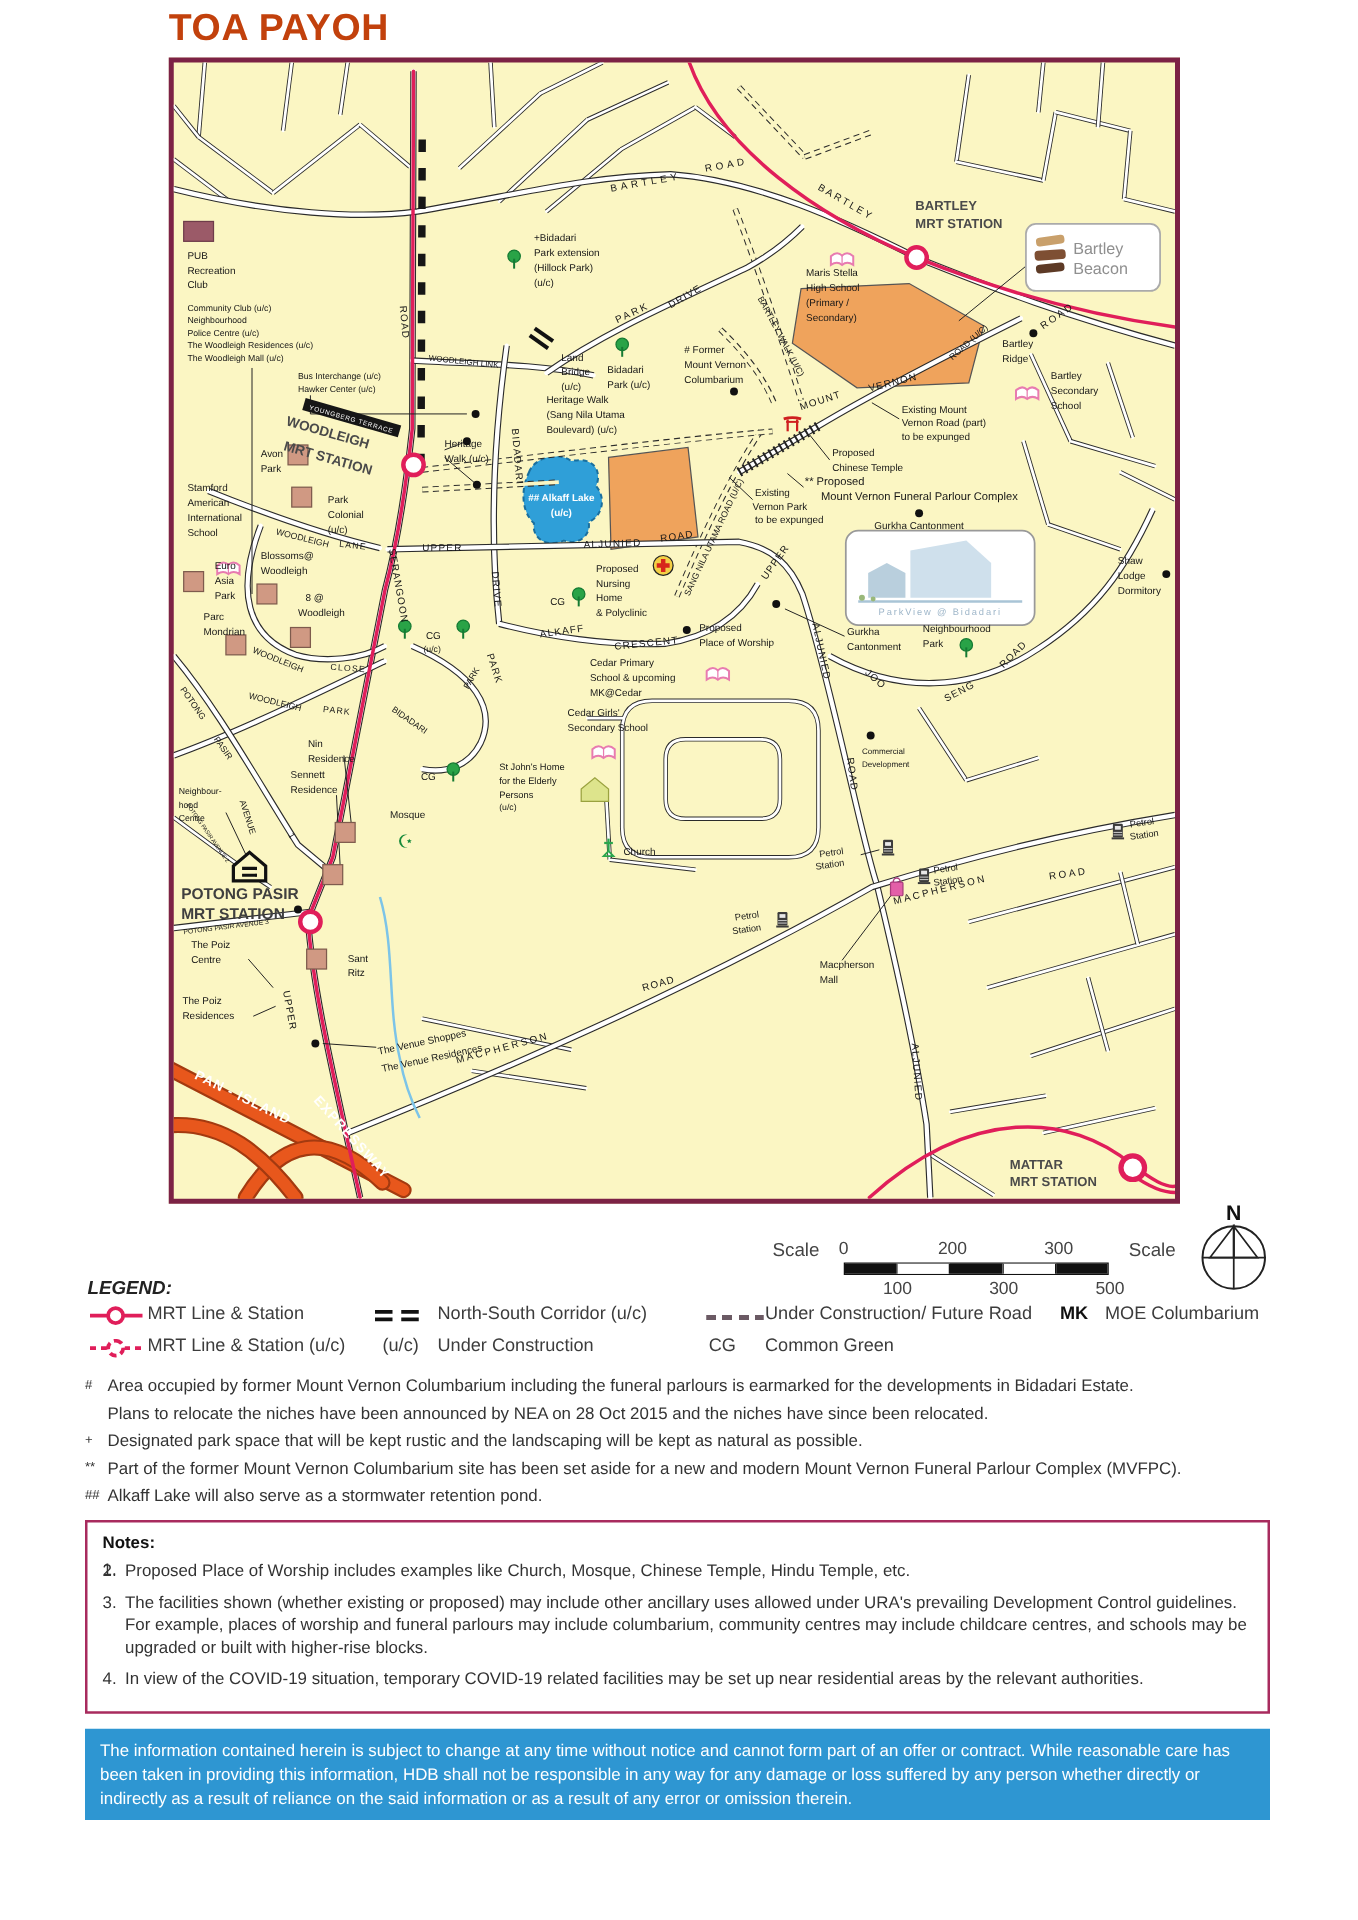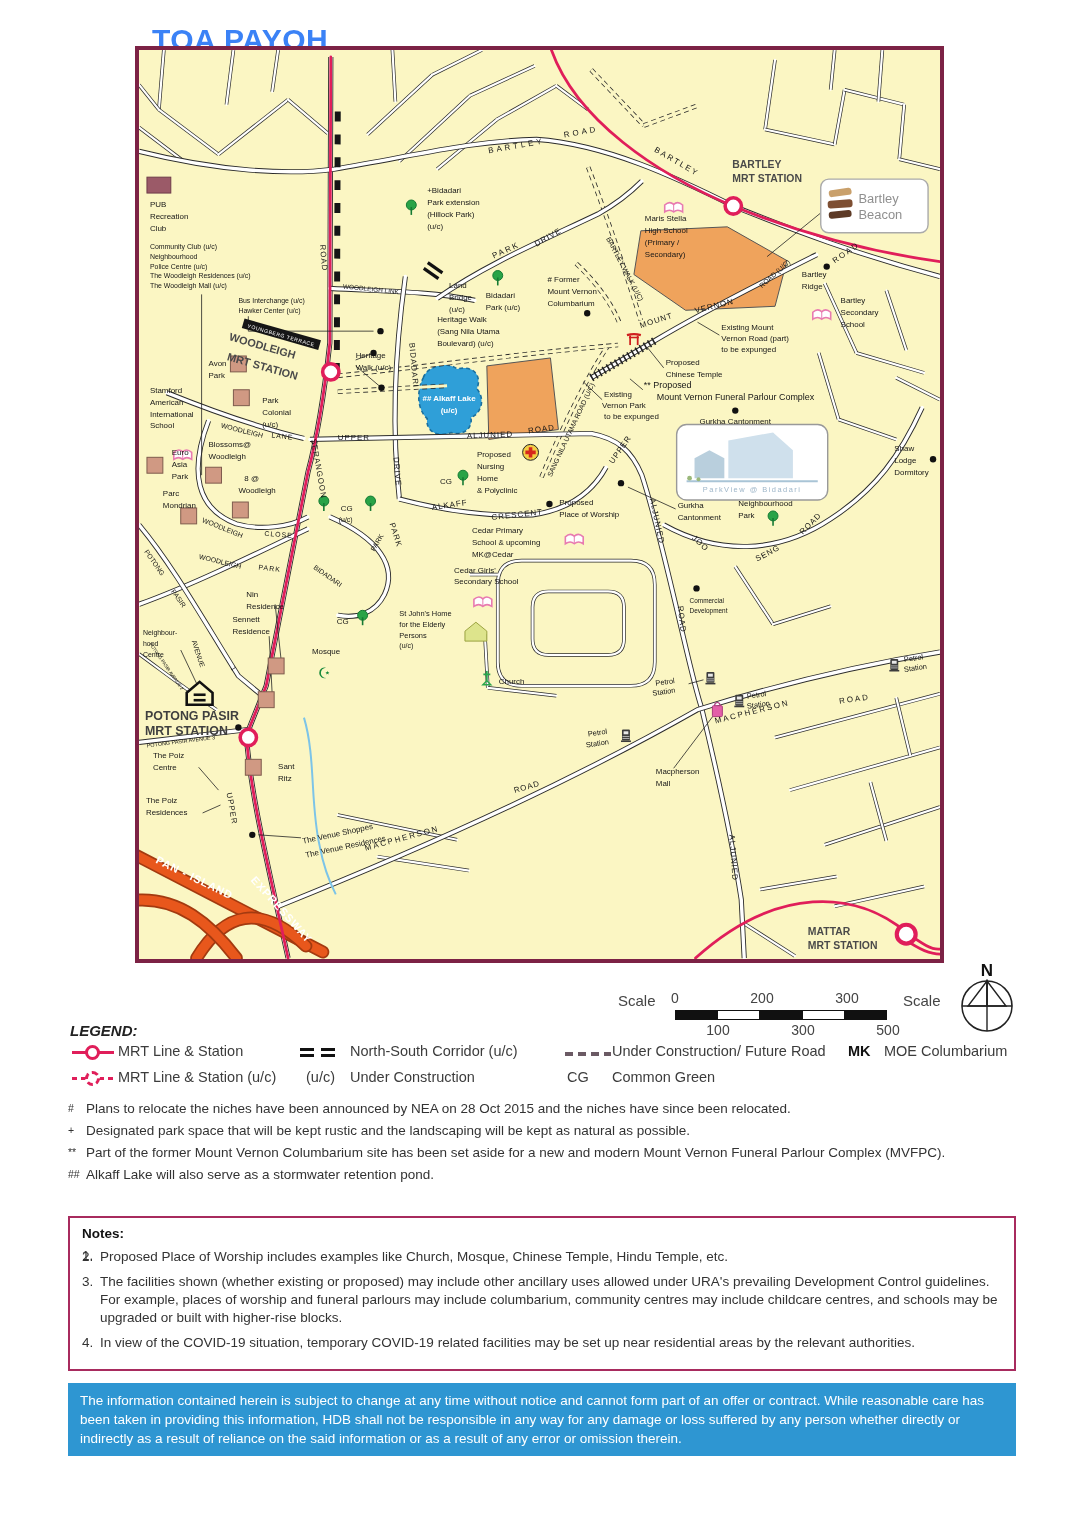--- a/index.html
+++ b/index.html
@@ -1,17 +1,17 @@
 <!DOCTYPE html>
 <html><head>
 <meta charset="utf-8">
 <style>
   html,body{margin:0;padding:0;background:#fff;font-family:"Liberation Sans",sans-serif;}
   .page{position:relative;width:1086px;height:1536px;background:#fff;overflow:hidden;}
-  .title{position:absolute;left:135px;top:6px;font-size:30px;font-weight:bold;color:#3b82f6;letter-spacing:.5px;margin:17px;}
+  .title{position:absolute;left:135px;top:6px;font-size:30px;font-weight:bold;color:#c2410c;letter-spacing:.5px;margin:0;}
   .map-frame{position:absolute;left:135px;top:46px;width:809px;height:917px;border:4px solid #7c2245;box-sizing:border-box;background:#fbf6c3;}
   .map-frame svg{display:block;width:100%;height:100%;}
   
   .compass{position:absolute;left:955px;top:960px;width:64px;height:76px;}
   
   .scale{position:absolute;left:600px;top:988px;width:420px;height:52px;font-size:15px;color:#444;}
   .scale .sc-label{position:absolute;left:18px;top:4px;}
   .scale .unit{position:absolute;left:303px;top:4px;}
   .scale .bar{position:absolute;left:75px;top:22px;width:212px;height:10px;border:1px solid #111;display:flex;box-sizing:border-box;}
   .scale .bar i{flex:1;display:block;}
@@ -669,21 +669,21 @@
         </div>
       <span class="tx-mrt">MRT Line &amp; Station (u/c)</span>
       <span class="tx-ucab">(u/c)</span>
       <span class="tx-ucl">Under Construction</span>
       <span class="tx-cg">CG</span>
       <span class="tx-cgl">Common Green</span>
     </div>
   </div>
 
   <div class="fnotes">
-    <div class="fn"><span class="fm">#</span></div>
+    <div class="fn"><span class="fm">#</span><span class="ft">Area occupied by former Mount Vernon Columbarium including the funeral parlours is earmarked for the developments in Bidadari Estate.</span></div>
     <div class="fn"><span class="fm"></span><span class="ft">Plans to relocate the niches have been announced by NEA on 28 Oct 2015 and the niches have since been relocated.</span></div>
     <div class="fn"><span class="fm">+</span><span class="ft">Designated park space that will be kept rustic and the landscaping will be kept as natural as possible.</span></div>
     <div class="fn"><span class="fm">**</span><span class="ft">Part of the former Mount Vernon Columbarium site has been set aside for a new and modern Mount Vernon Funeral Parlour Complex (MVFPC).</span></div>
     <div class="fn"><span class="fm">##</span><span class="ft">Alkaff Lake will also serve as a stormwater retention pond.</span></div>
   </div>
 
   <div class="notes">
     <div class="nh">Notes:</div>
     <div class="note"><span class="nn">1.</span></div>
     <div class="note"><span class="nn">2.</span><span class="nt">Proposed Place of Worship includes examples like Church, Mosque, Chinese Temple, Hindu Temple, etc.</span></div>

